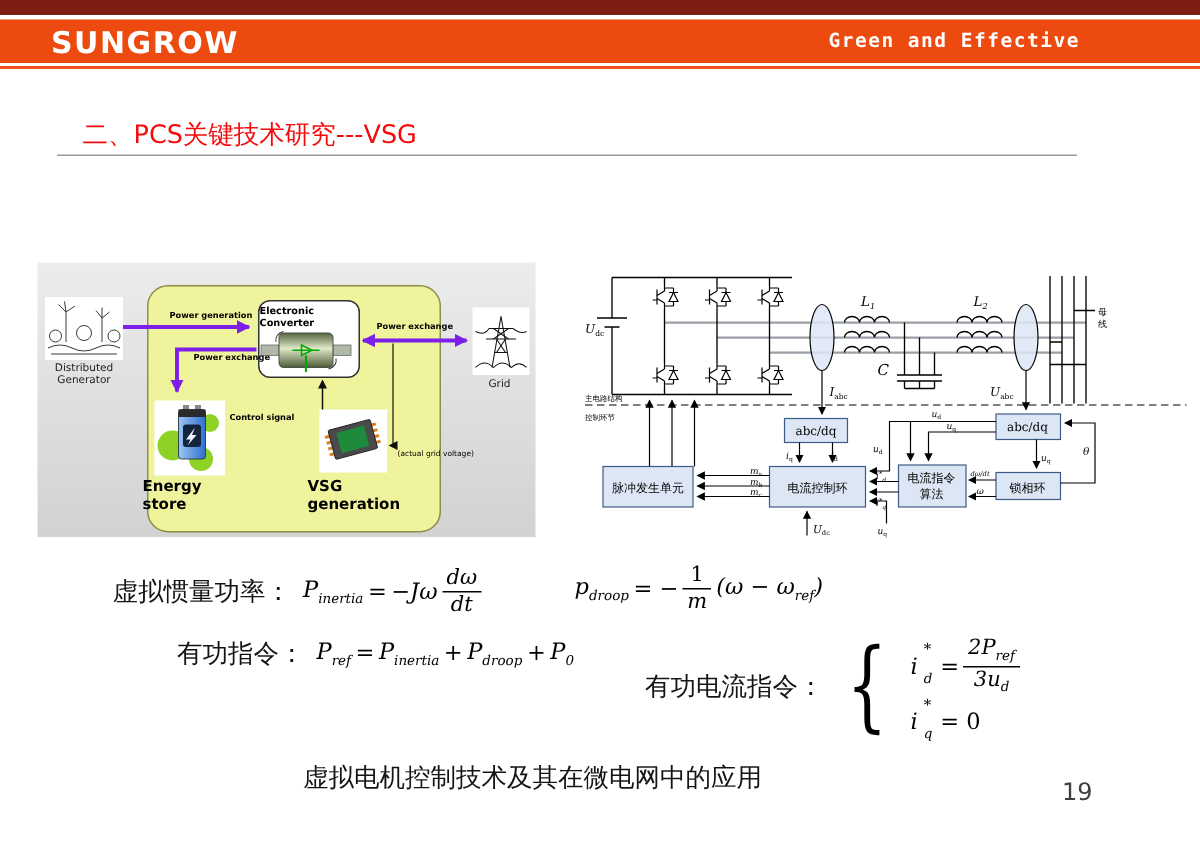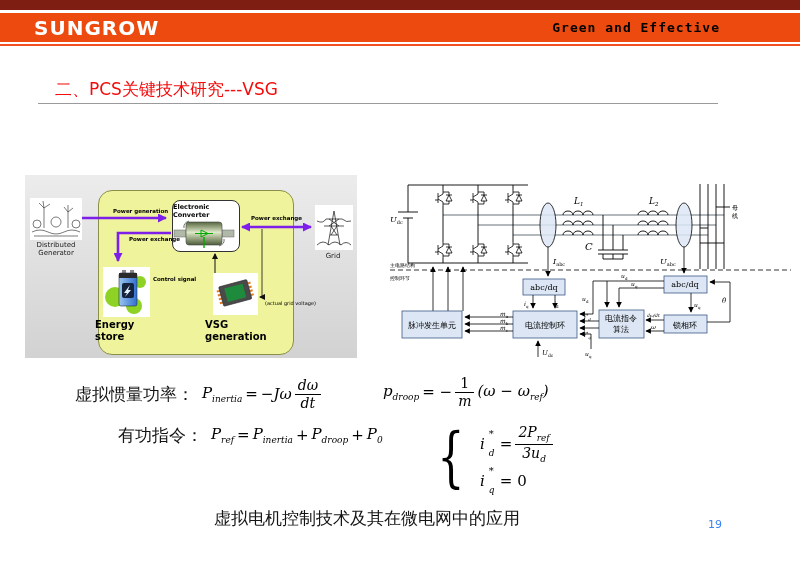--- a/index.html
+++ b/index.html
@@ -5,21 +5,21 @@
   html,body{margin:0;padding:0;background:#fff;}
   .slide{position:relative;width:800px;height:576px;background:#fff;overflow:hidden;
          font-family:"DejaVu Sans","Liberation Sans",sans-serif;}
   .abs{position:absolute;}
 
   
   .bar-dark{left:0;top:0;width:800px;height:10px;background:#7e1d12;}
   .bar-orange{left:0;top:13px;width:800px;height:29px;background:#ec4a0e;display:flex;align-items:center;}
   .bar-line{left:0;top:44px;width:800px;height:2px;background:#f25022;}
   .logo{margin-left:34px;color:#fff;font-weight:bold;font-size:20px;letter-spacing:1px;}
-  .tagline{margin-left:auto;margin-right:80px;color:#000000;font-size:13px;font-weight:bold;
+  .tagline{margin-left:auto;margin-right:80px;color:#ffffff;font-size:13px;font-weight:bold;
            font-family:"DejaVu Sans Mono","Liberation Mono",monospace;letter-spacing:1px;}
 
   
   .title{left:55px;top:78px;font-size:17px;color:#f40b0b;}
   .title-rule{left:38px;top:103px;width:680px;height:1px;background:#9a9a9a;}
 
   
   .vsgd{left:25px;top:175px;width:332px;height:183px;background:linear-gradient(180deg,#ececec,#d2d2d2);}
   .ybox{left:73px;top:15px;width:194px;height:163px;background:#eff39c;border:1px solid #8a8f4a;border-radius:14px;}
   .whitebox{background:#fff;border:0;}
@@ -47,22 +47,22 @@
   .math sub{font-size:9px;font-style:italic;font-family:"DejaVu Serif","Liberation Serif",serif;}
   .fr{display:inline-block;text-align:center;vertical-align:middle;font-size:14px;}
   .fn{display:block;border-bottom:1px solid #000;padding:0 3px;line-height:1.15;}
   .fd{display:block;line-height:1.15;padding:0 3px;}
   .ss{display:inline-block;position:relative;width:9px;height:1.2em;}
   .ss .sp{position:absolute;top:-7px;left:1px;font-size:10px;}
   .ss .sb{position:absolute;bottom:-5px;left:1px;font-size:9px;font-style:italic;}
   .brace{font-size:66px;font-weight:100;transform:scaleX(.65);line-height:.9;font-family:"DejaVu Serif","Liberation Serif",serif;}
   .stack{display:flex;flex-direction:column;gap:8px;justify-content:center;}
 
-  .caption{left:214px;top:507px;font-size:17px;color:#141414;}
-  .pagenum{left:708px;top:518px;font-size:11px;color:#3b82f6;}
+  .caption{left:202px;top:507px;font-size:17px;color:#141414;}
+  .pagenum{left:708px;top:518px;font-size:16px;color:#404040;}
 </style>
 </head>
 <body>
 
 <div class="slide">
 
   <div class="abs bar-dark"></div>
   <div class="abs bar-orange">
     <div class="logo">SUNGROW</div>
     <div class="tagline">Green and Effective</div>
@@ -371,20 +371,21 @@
       <span>=</span>
       <span><span class="mv">P</span><sub>inertia</sub></span>
       <span>+</span>
       <span><span class="mv">P</span><sub>droop</sub></span>
       <span>+</span>
       <span><span class="mv">P</span><sub>0</sub></span>
     </span>
   </div>
 
   <div class="abs frm" style="left:430px;top:412px;height:90px">
+    <span class="cn">有功电流指令：</span>
     <span class="brace">{</span>
     <span class="stack">
       <span class="math">
         <span class="mv">i</span>
           <span class="ss">
             <span class="sp">*</span>
             <span class="sb">d</span>
           </span>
         <span>=</span>
         <span class="fr">

